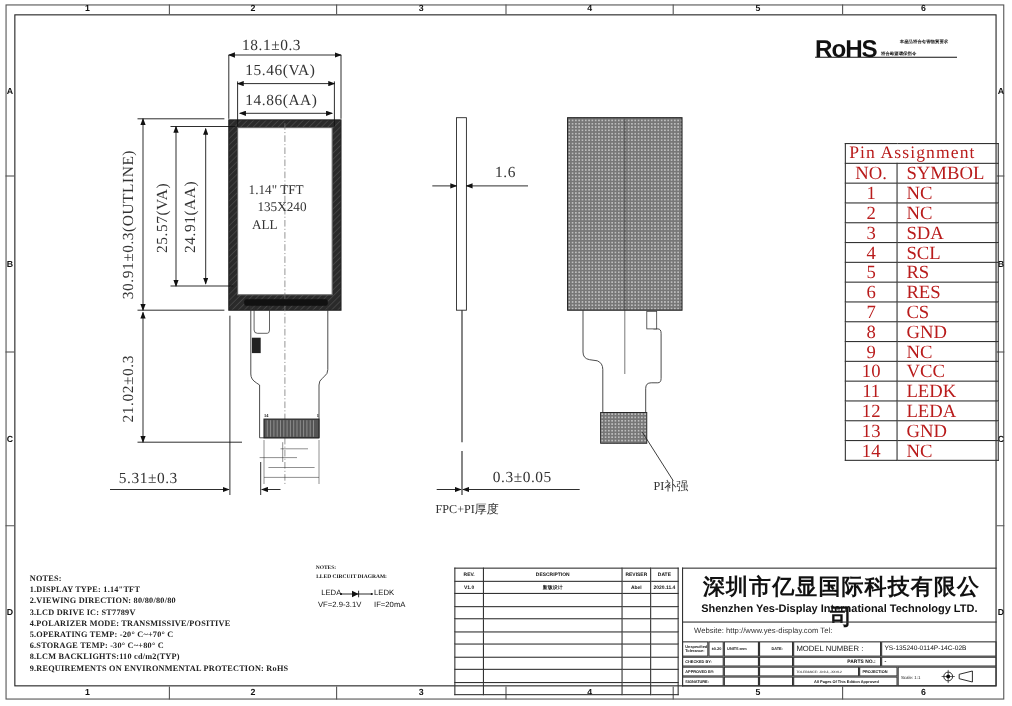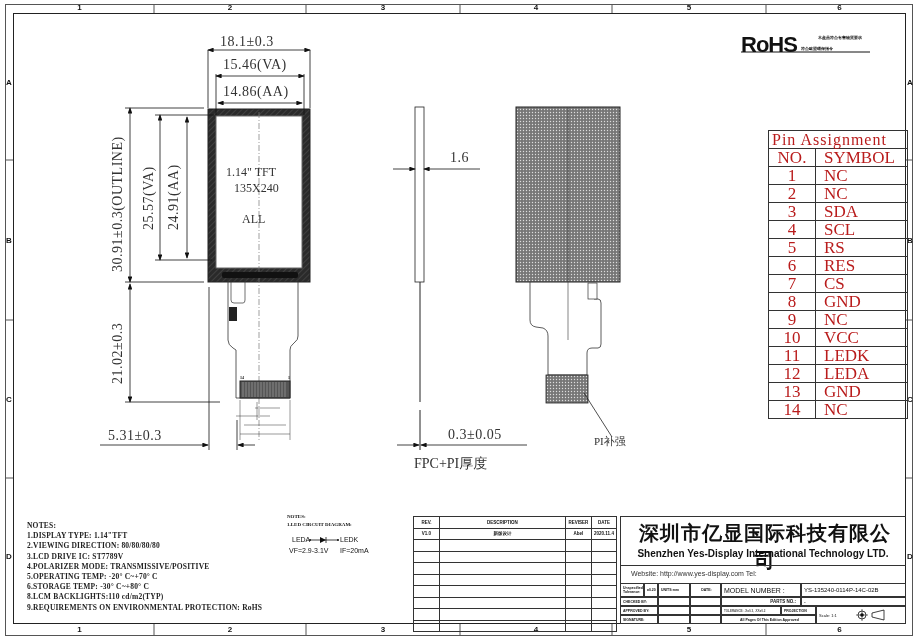--- a/index.html
+++ b/index.html
@@ -182,27 +182,27 @@
 <div class="abs dim" style="left:220px;top:34px;">18.1±0.3</div>
 <div class="abs dim" style="left:223px;top:57px;">15.46(VA)</div>
 <div class="abs dim" style="left:223px;top:84px;">14.86(AA)</div>
 <div class="abs dim vdim" style="left:110px;top:272px;">30.91±0.3(OUTLINE)</div>
 <div class="abs dim vdim" style="left:141px;top:230px;">25.57(VA)</div>
 <div class="abs dim vdim" style="left:166px;top:230px;">24.91(AA)</div>
 <div class="abs dim vdim" style="left:110px;top:384px;">21.02±0.3</div>
 <div class="abs dim" style="left:108px;top:428px;">5.31±0.3</div>
 <div class="abs" style="left:226px;top:165px;font-size:12px;color:#333;">1.14" TFT</div>
 <div class="abs" style="left:234px;top:181px;font-size:12px;color:#333;">135X240</div>
-<div class="abs" style="left:242px;top:197px;font-size:12px;color:#333;margin-top:15px;">ALL</div>
+<div class="abs" style="left:229px;top:197px;font-size:12px;color:#333;">ALL</div>
 <div class="abs" style="left:240px;top:375px;font-size:4px;font-weight:bold;">14</div>
 <div class="abs" style="left:288px;top:375px;font-size:4px;font-weight:bold;">1</div>
 
 <div class="abs dim" style="left:450px;top:150px;">1.6</div>
 <div class="abs dim" style="left:448px;top:427px;">0.3±0.05</div>
-<div class="abs" style="left:414px;top:455px;font-size:14px;color:#333;">FPC+PI厚度</div>
+<div class="abs" style="left:396px;top:455px;font-size:11px;color:#333;">FPC+PI厚度</div>
 
 <div class="abs" style="left:594px;top:434px;font-size:11px;color:#333;">PI补强</div>
 
 <div class="abs" style="left:768px;top:130px;">
   <table class="pins">
     <tbody>
         <tr class="head">
           <td colspan="2" style="letter-spacing:1px;">Pin Assignment</td>
         </tr>
     <tr>

